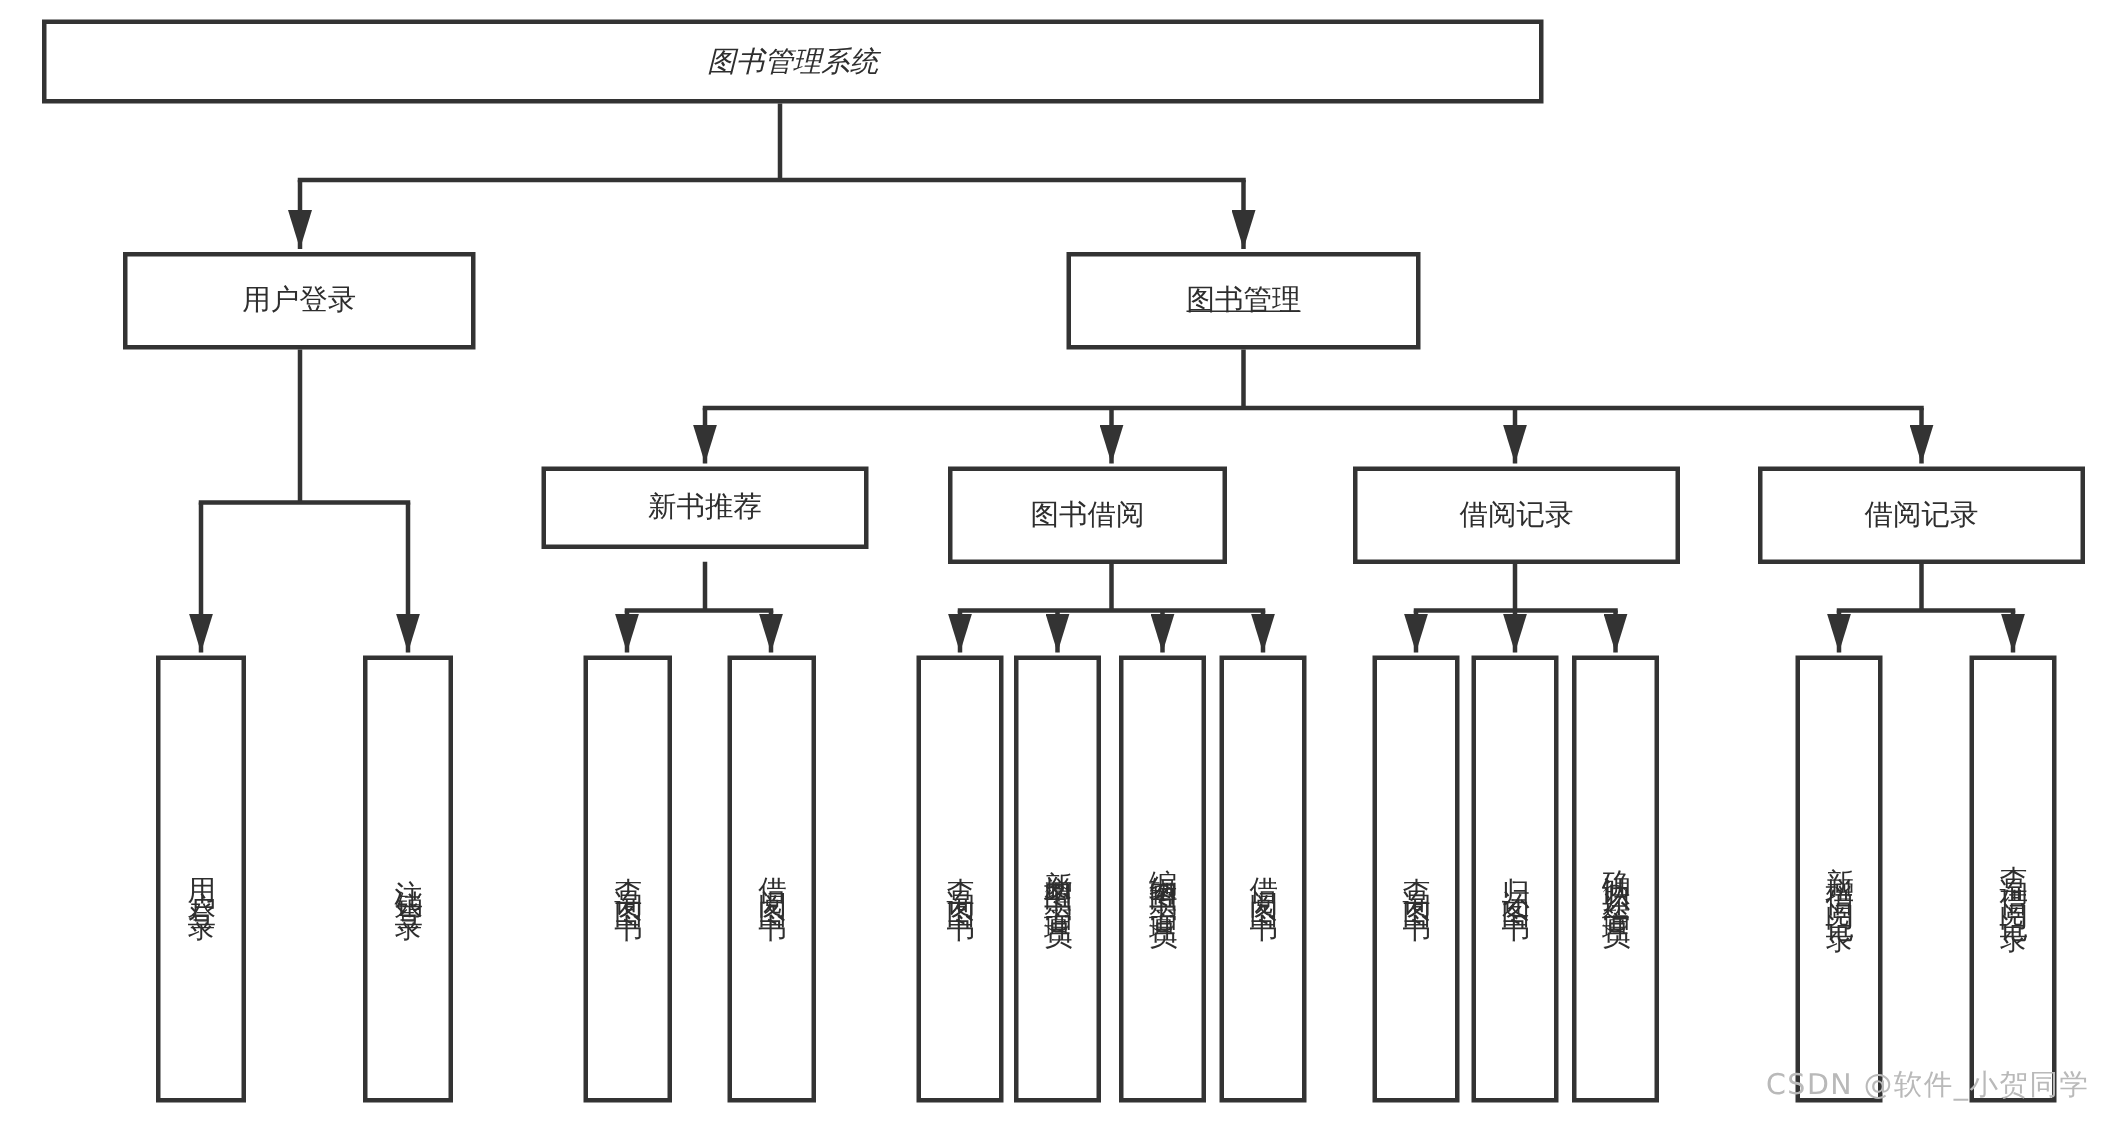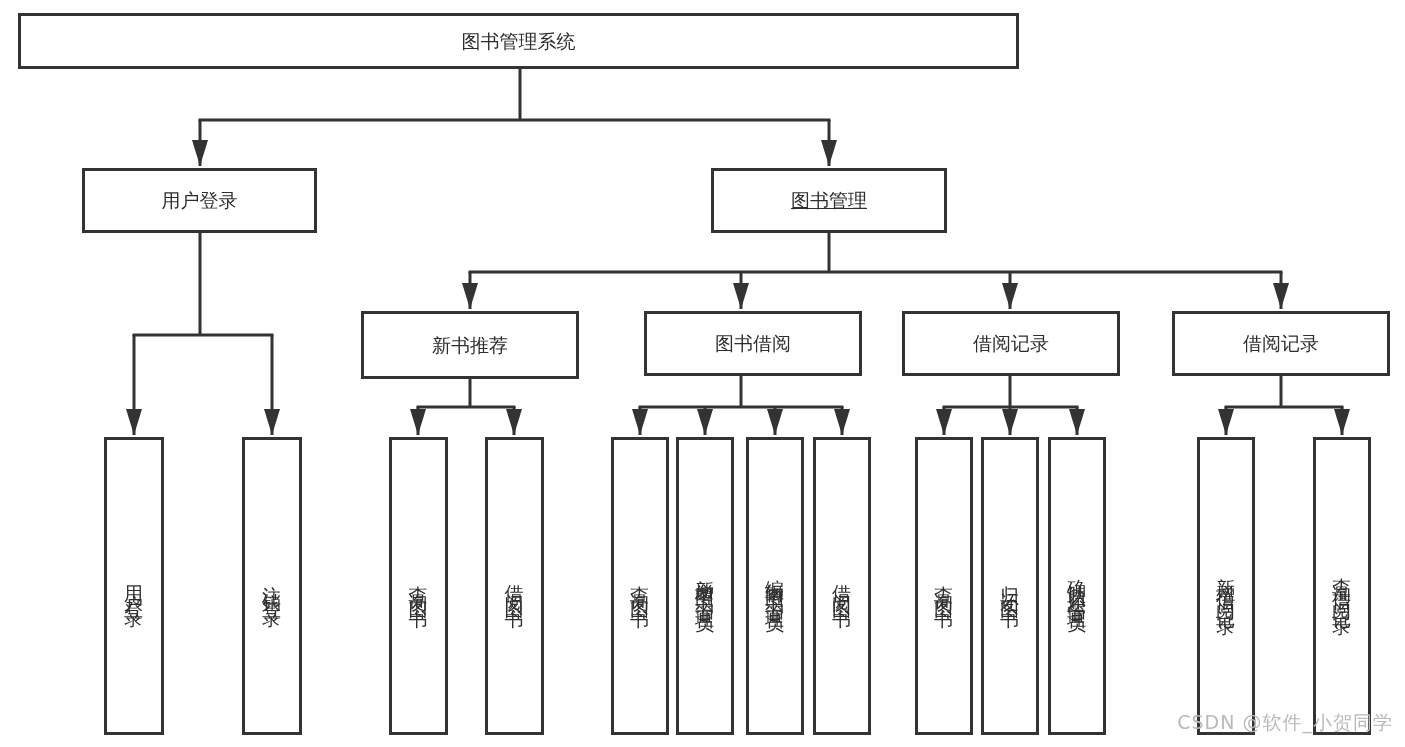--- a/index.html
+++ b/index.html
@@ -93,35 +93,35 @@
     <line class="a" x1="705" y1="407" x2="705" y2="435" marker-end="url(#arrowhead)"></line>
     <line class="a" x1="775" y1="407" x2="775" y2="435" marker-end="url(#arrowhead)"></line>
     <line class="a" x1="842" y1="407" x2="842" y2="435" marker-end="url(#arrowhead)"></line>
     <line class="a" x1="944" y1="407" x2="944" y2="435" marker-end="url(#arrowhead)"></line>
     <line class="a" x1="1010" y1="407" x2="1010" y2="435" marker-end="url(#arrowhead)"></line>
     <line class="a" x1="1077" y1="407" x2="1077" y2="435" marker-end="url(#arrowhead)"></line>
     <line class="a" x1="1226" y1="407" x2="1226" y2="435" marker-end="url(#arrowhead)"></line>
     <line class="a" x1="1342" y1="407" x2="1342" y2="435" marker-end="url(#arrowhead)"></line>
   </svg>
 
-  <div class="box" style="left:18px; top:13px; width:1001px; height:56px;">
+  <div class="box" style="left:28px; top:13px; width:1001px; height:56px;font-style:italic;">
     <span>图书管理系统</span>
   </div>
 
   <div class="box" style="left:82px; top:168px; width:235px; height:65px;">
     <span>用户登录</span>
   </div>
   <div class="box" style="left:711px; top:168px; width:236px; height:65px;text-decoration:underline;">
     <span>图书管理</span>
   </div>
 
-  <div class="box" style="left:361px; top:311px; width:218px; height:68px;">
+  <div class="box" style="left:361px; top:311px; width:218px; height:55px;">
     <span>新书推荐</span>
   </div>
-  <div class="box" style="left:632px; top:311px; width:218px; height:65px;margin-left:12px;">
+  <div class="box" style="left:632px; top:311px; width:186px; height:65px;">
     <span>图书借阅</span>
   </div>
   <div class="box" style="left:902px; top:311px; width:218px; height:65px;">
     <span>借阅记录</span>
   </div>
   <div class="box" style="left:1172px; top:311px; width:218px; height:65px;">
     <span>借阅记录</span>
   </div>
 
   <div class="box v" style="left:104px; top:437px; width:60px; height:298px;">

